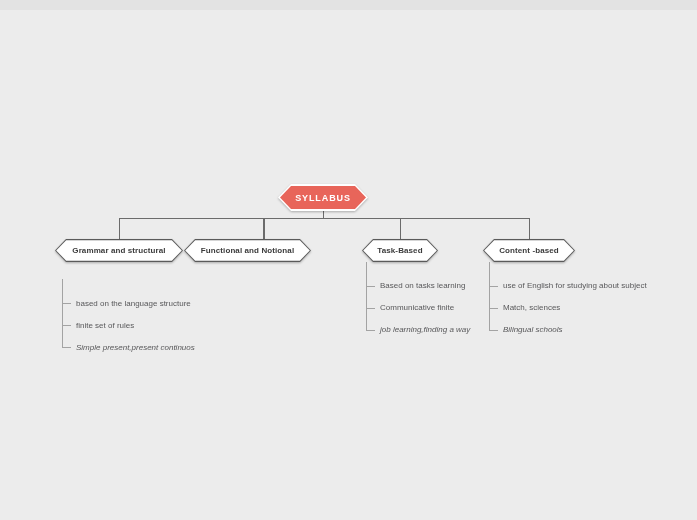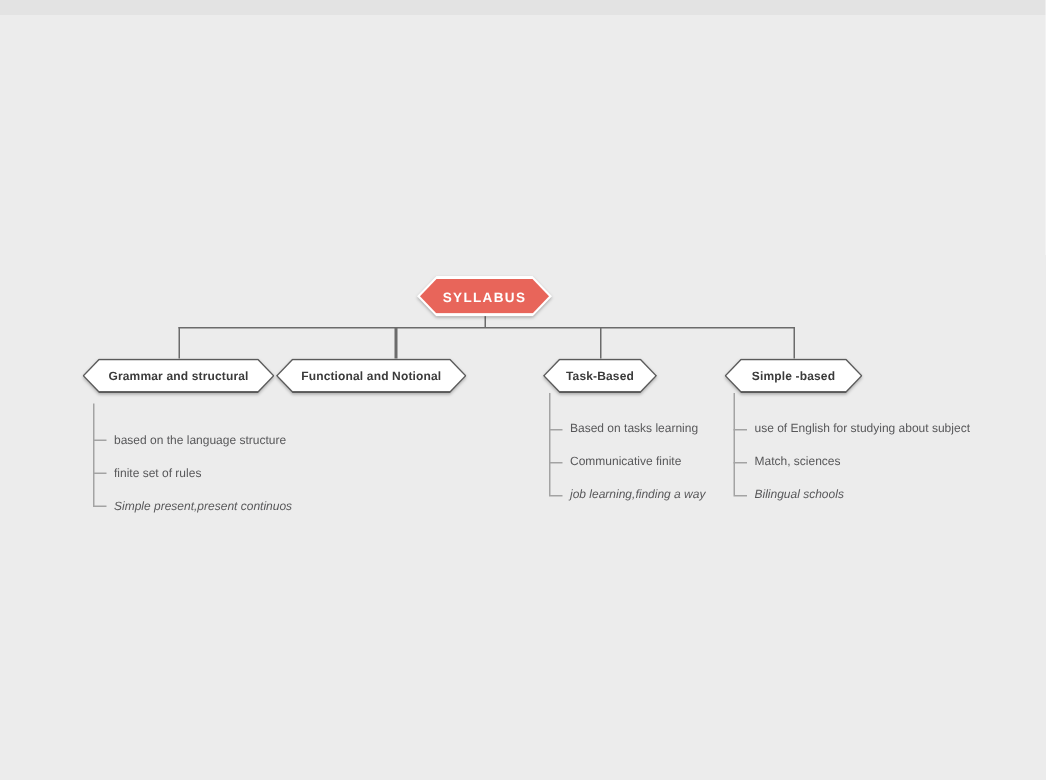--- a/index.html
+++ b/index.html
@@ -70,26 +70,26 @@
   <div class="hexwrap node" style="left:362px;top:239px;width:76px;height:23px">
     <div class="hex hexborder">
       <div class="hex hexfill">
         <span class="nodelabel">Task-Based</span>
       </div>
     </div>
   </div>
   <div class="hexwrap node" style="left:483px;top:239px;width:92px;height:23px">
     <div class="hex hexborder">
       <div class="hex hexfill">
-        <span class="nodelabel">Simple -based</span>
+        <span class="nodelabel">Content -based</span>
       </div>
     </div>
   </div>
 
-  <div class="subtree" style="left:62px;top:269px">
+  <div class="subtree" style="left:62px;top:279px">
     <div class="stem"></div>
     <div class="tick t0"></div>
     <div class="tick t1"></div>
     <div class="tick t2"></div>
     <span class="subitem i0">based on the language structure</span>
     <span class="subitem i1">finite set of rules</span>
     <span class="subitem i2">Simple present,present continuos</span>
   </div>
 
 

